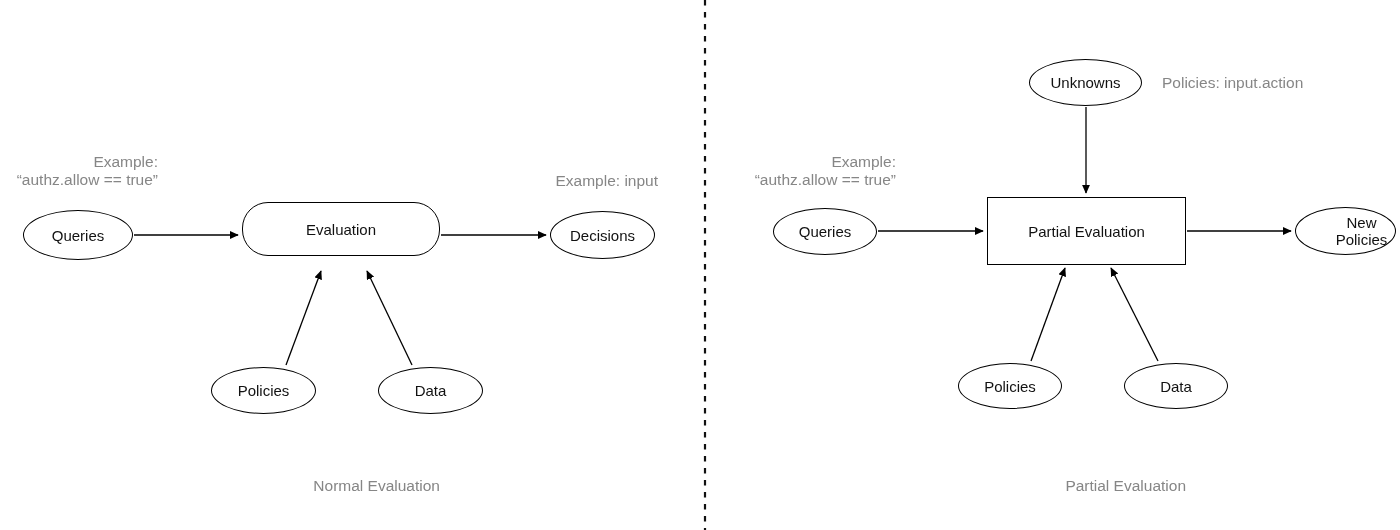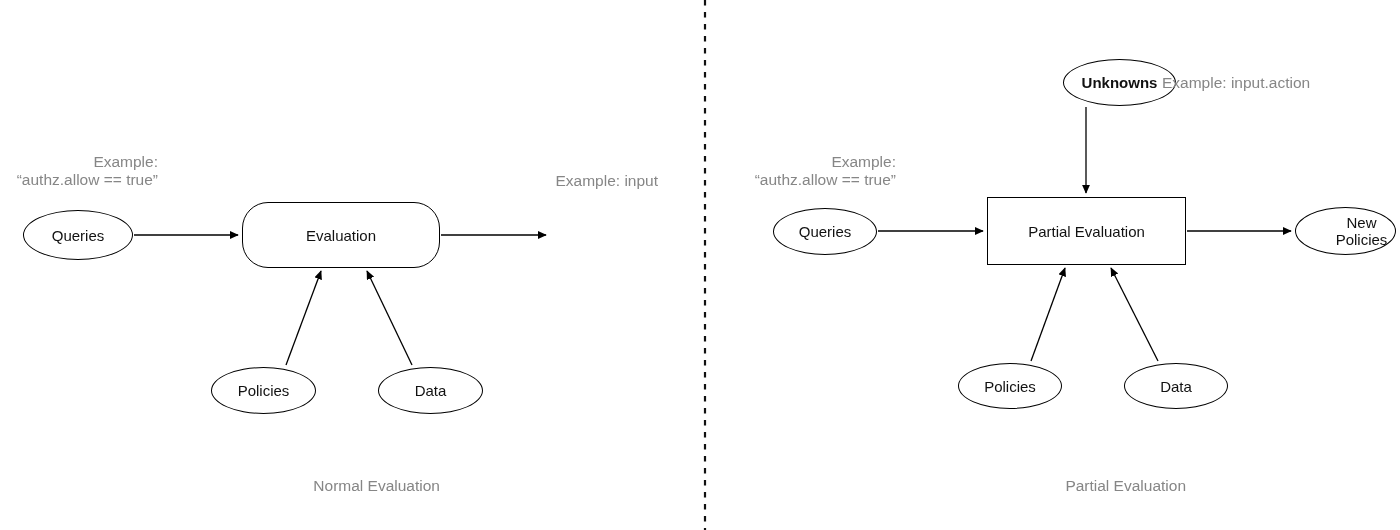--- a/index.html
+++ b/index.html
@@ -73,47 +73,50 @@
 
   <div class="muted center" style="left:0px; top:153px; width:158px;">
     <div>Example:</div>
     <div>“authz.allow == true”</div>
   </div>
 
   <div class="node ellipse" style="left:23px; top:210px; width:110px; height:50px;">
     <span>Queries</span>
   </div>
 
-  <div class="node rect" style="left:242px; top:202px; width:198px; height:66px;border-radius:26px;">
+  <div class="node rect" style="left:242px; top:202px; width:198px; height:54px;border-radius:26px;">
     <span>Evaluation</span>
   </div>
 
   <div class="muted center nowrap" style="left:548px; top:172px; width:110px;">
     <span>Example: input</span>
   </div>
 
+  <div class="node ellipse" style="left:550px; top:211px; width:105px; height:48px;">
+    <span>Decisions</span>
+  </div>
 
   <div class="node ellipse" style="left:211px; top:367px; width:105px; height:47px;">
     <span>Policies</span>
   </div>
 
   <div class="node ellipse" style="left:378px; top:367px; width:105px; height:47px;">
     <span>Data</span>
   </div>
 
   <div class="muted center" style="left:240px; top:477px; width:200px;">
     <span>Normal Evaluation</span>
   </div>
 
-  <div class="node ellipse" style="left:1063px; top:59px; width:113px; height:47px;font-weight:bold;">
+  <div class="node ellipse" style="left:1029px; top:59px; width:113px; height:47px;">
     <span>Unknowns</span>
   </div>
 
   <div class="muted nowrap" style="left:1162px; top:74px;">
-    <span>Example: input.action</span>
+    <span>Policies: input.action</span>
   </div>
 
   <div class="muted center" style="left:738px; top:153px; width:158px;">
     <div>Example:</div>
     <div>“authz.allow == true”</div>
   </div>
 
   <div class="node ellipse" style="left:773px; top:208px; width:104px; height:47px;">
     <span>Queries</span>
   </div>

